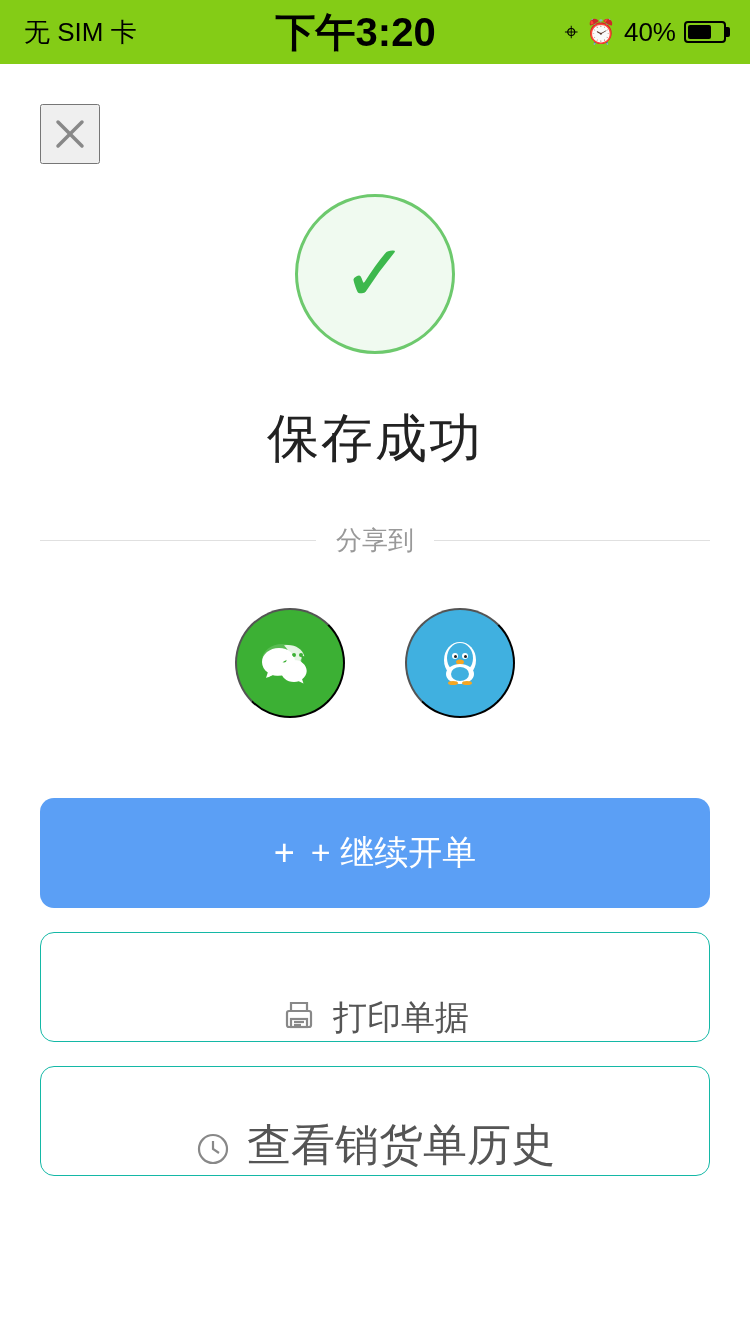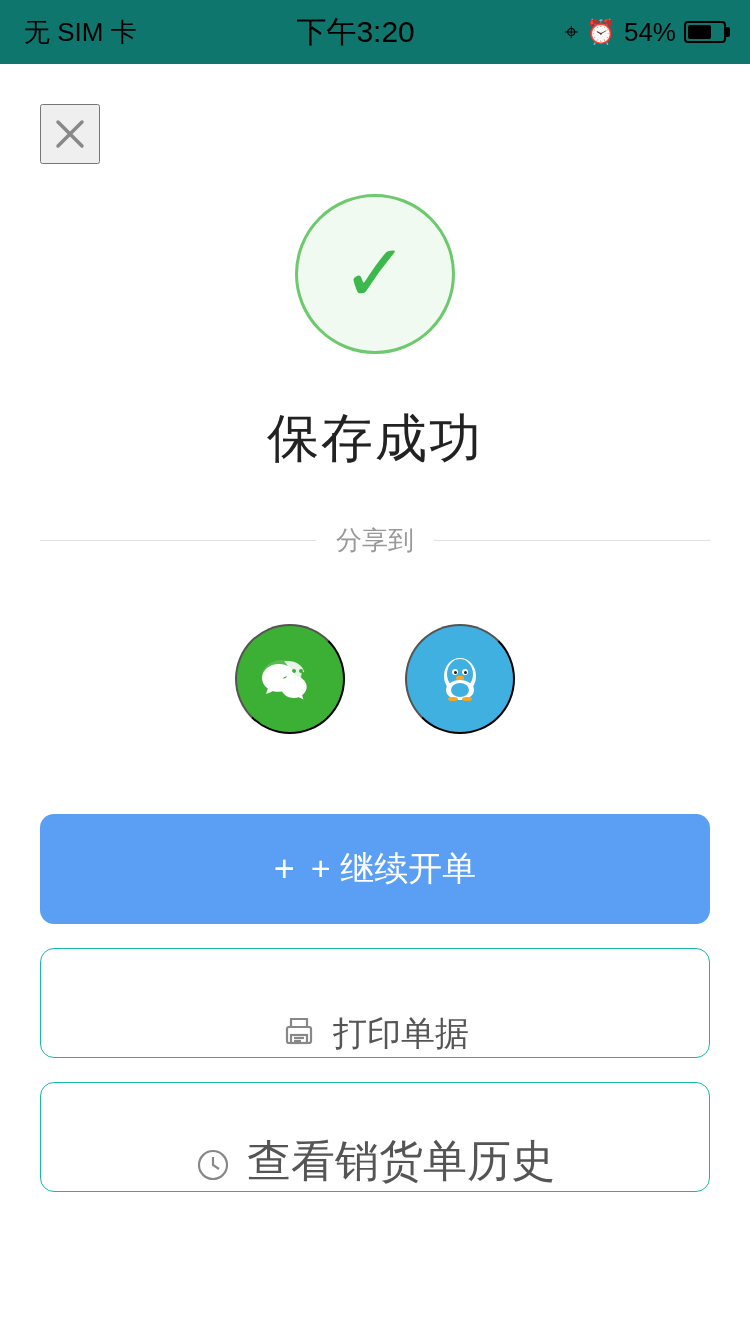--- a/index.html
+++ b/index.html
@@ -13,32 +13,32 @@
     }
 
     
     .status-bar {
       width: 100%;
       height: 64px;
       display: flex;
       align-items: center;
       justify-content: space-between;
       padding: 0 24px;
-      background: #0f766e;
+      background: #84cc16;
     }
     .status-left {
       display: flex;
       align-items: center;
       gap: 10px;
       font-size: 26px;
       color: #000;
     }
     .status-center {
-      font-size: 30px;
-      font-weight: 400;
+      font-size: 40px;
+      font-weight: 700;
       color: #000;
     }
     .status-right {
       display: flex;
       align-items: center;
       gap: 8px;
       font-size: 26px;
       color: #000;
     }
     .battery-icon {
@@ -119,21 +119,21 @@
       margin-bottom: 49px;
       letter-spacing: 2px;
     }
 
     
     .share-divider {
       width: 100%;
       display: flex;
       align-items: center;
       gap: 20px;
-      margin-bottom: 66px;
+      margin-bottom: 50px;
     }
     .divider-line {
       flex: 1;
       height: 1px;
       background: #e0e0e0;
     }
     .share-label {
       font-size: 26px;
       color: #999;
       white-space: nowrap;
@@ -207,21 +207,21 @@
         <circle cx="12" cy="19" r="1.2" fill="#000" stroke="none"></circle>
       </svg>
     </span>
   </div>
   <div class="status-center">下午3:20</div>
   <div class="status-right">
 
     <span style="font-size:24px;">⌖</span>
 
     <span style="font-size:24px;">⏰</span>
-    <span>54%</span>
+    <span>40%</span>
     <div class="battery-icon">
       <div class="battery-fill"></div>
     </div>
   </div>
 </div>
 
 <div class="main-content">
 
   <button class="close-btn" aria-label="Close">
     <svg viewBox="0 0 40 40" fill="none" stroke="#888" stroke-width="3.5" stroke-linecap="round">

